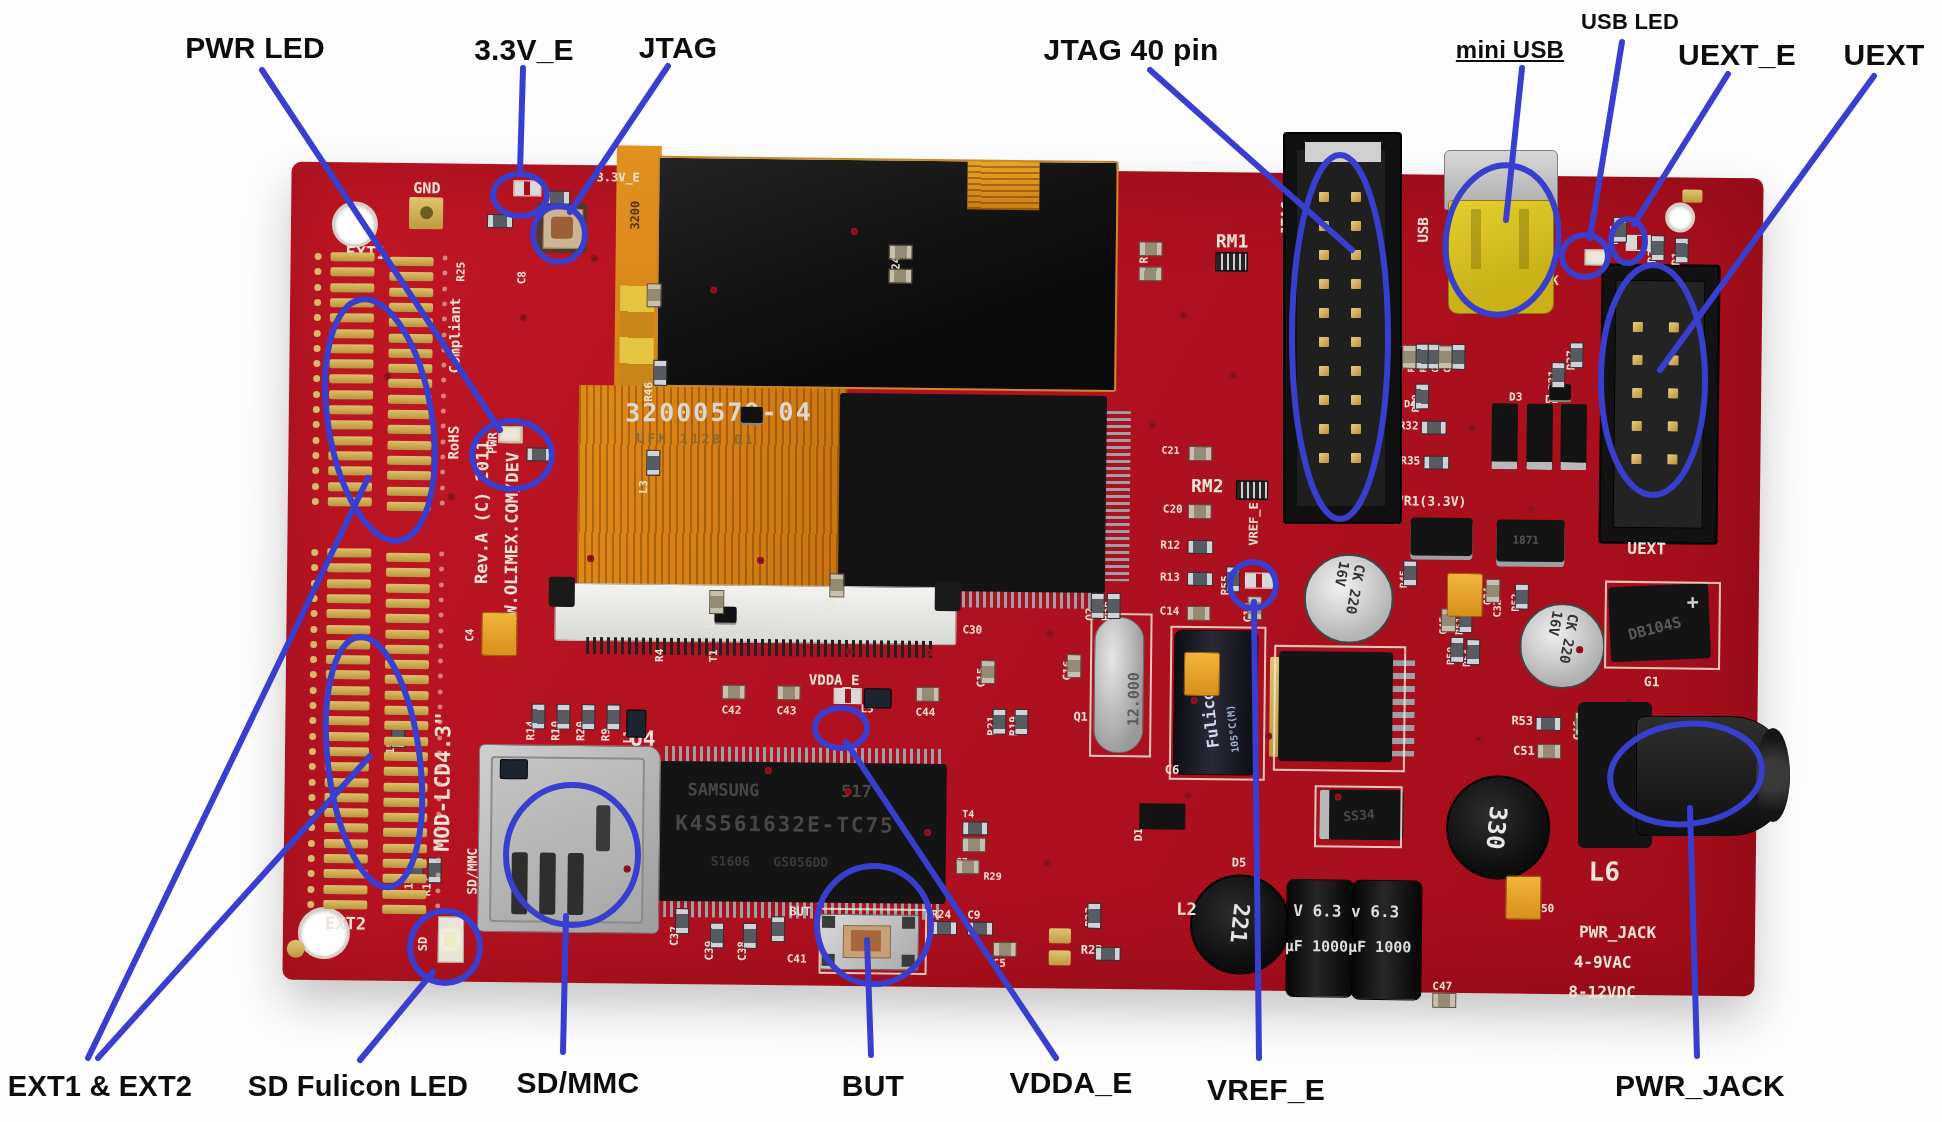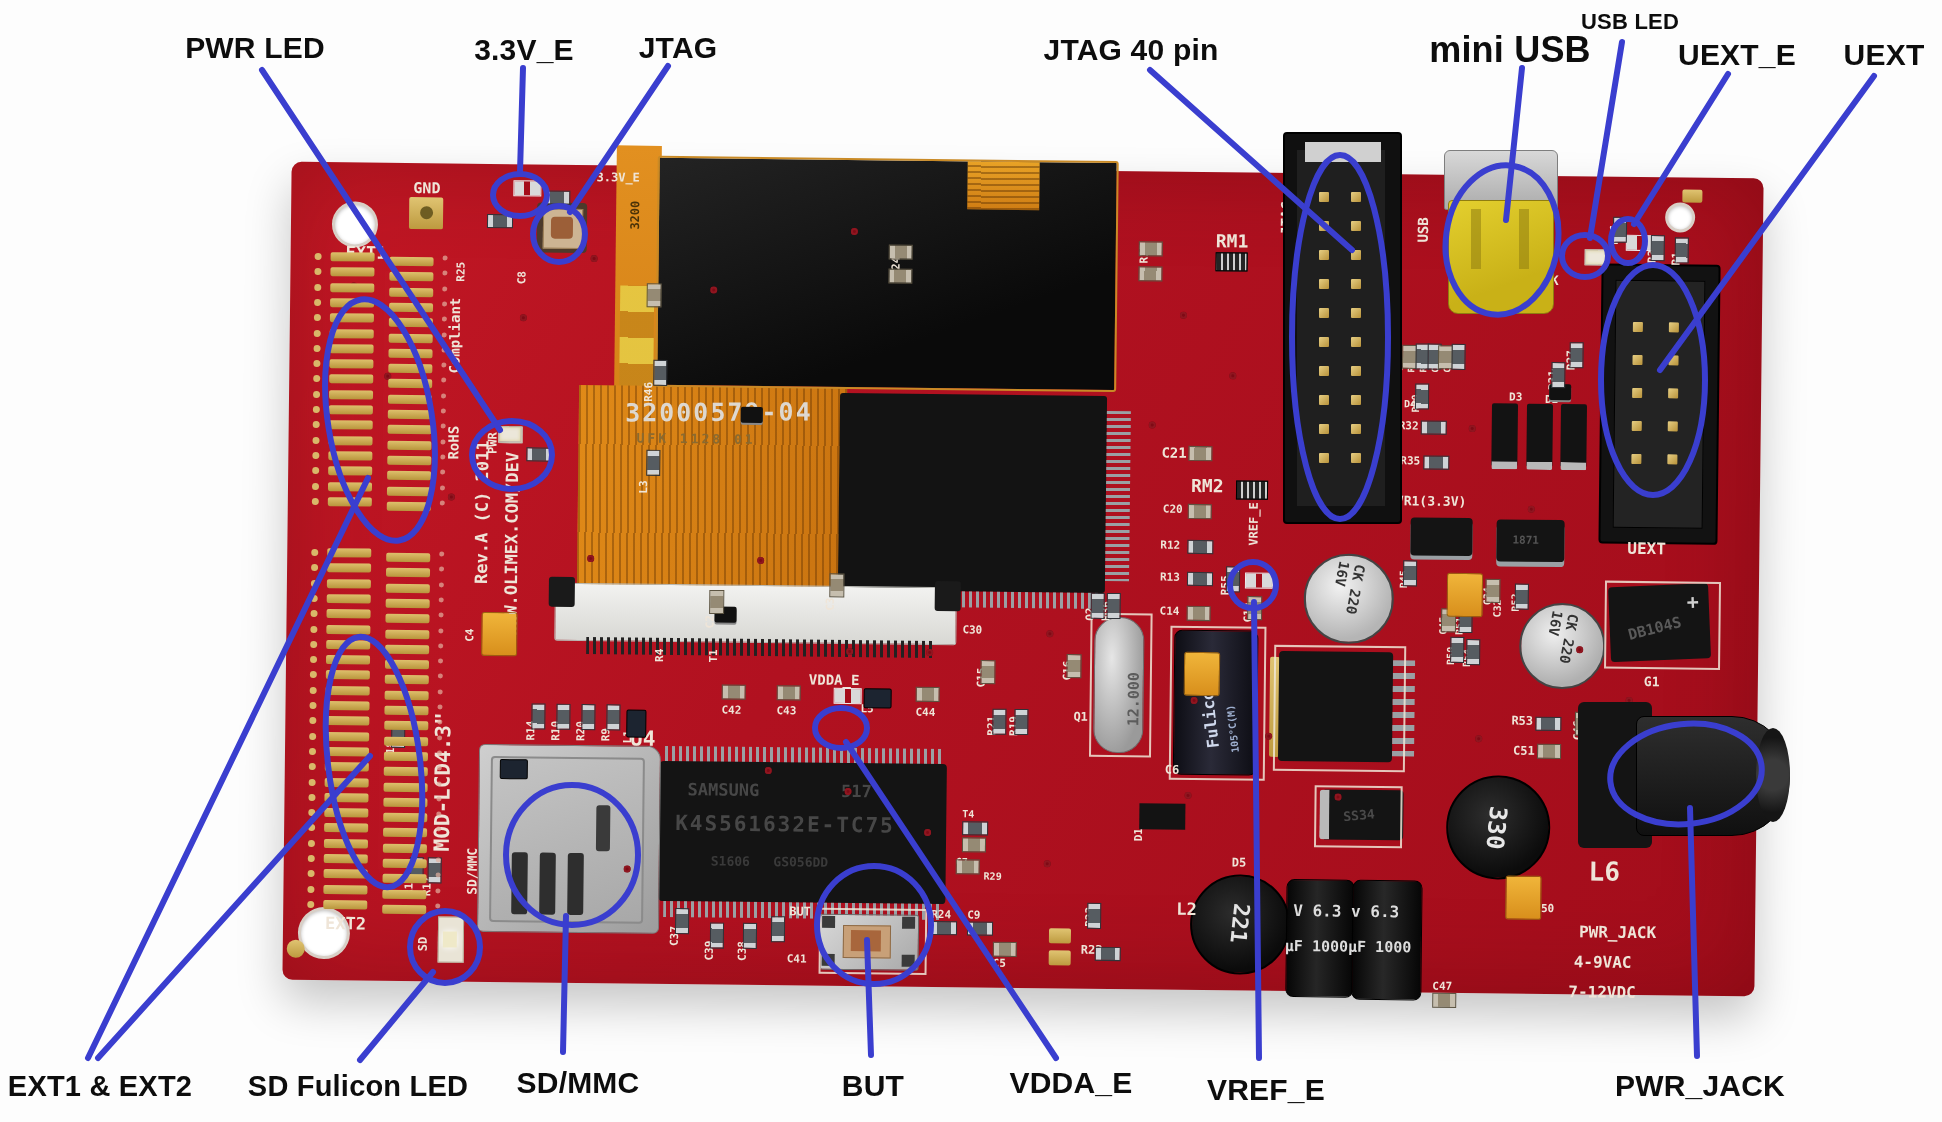--- a/index.html
+++ b/index.html
@@ -187,39 +187,39 @@
       <div class="silk" style="left: 491px; top: 538px; font-size: 11px;">C43</div>
       <div class="silk" style="left: 630px; top: 538px; font-size: 11px;">C44</div>
       <div class="silk" style="left: 575px; top: 535px; font-size: 11px;">L5</div>
       <div class="silk" style="left: 676px; top: 455px; font-size: 11px;">C30</div>
       <div class="silk" style="left: 788px; top: 540px; font-size: 12px;">Q1</div>
       <div class="silk" style="left: 880px; top: 592px; font-size: 12px;">C6</div>
       <div class="silk" style="left: 873px; top: 434px; font-size: 11px;">C14</div>
       <div class="silk" style="left: 873px; top: 400px; font-size: 11px;">R13</div>
       <div class="silk" style="left: 873px; top: 368px; font-size: 11px;">R12</div>
       <div class="silk" style="left: 875px; top: 332px; font-size: 11px;">C20</div>
-      <div class="silk" style="left: 873px; top: 274px; font-size: 14px;">C21</div>
+      <div class="silk" style="left: 873px; top: 274px; font-size: 10px;">C21</div>
       <div class="silk" style="left: 903px; top: 305px; font-size: 18px;">RM2</div>
       <div class="silk" style="left: 925px; top: 60px; font-size: 18px;">RM1</div>
       <div class="silk" style="left: 1190px; top: 98px; font-size: 13px;">USB_O_LINK</div>
       <div class="silk" style="left: 1262px; top: 192px; font-size: 11px;">T5</div>
       <div class="silk" style="left: 1220px; top: 216px; font-size: 11px;">D3</div>
       <div class="silk" style="left: 1256px; top: 218px; font-size: 11px;">D2</div>
       <div class="silk" style="left: 1340px; top: 364px; font-size: 16px;">UEXT</div>
       <div class="silk" style="left: 1108px; top: 320px; font-size: 13px;">VR1(3.3V)</div>
       <div class="silk" style="left: 1226px; top: 539px; font-size: 12px;">R53</div>
       <div class="silk" style="left: 1228px; top: 569px; font-size: 12px;">C51</div>
       <div class="silk" style="left: 1358px; top: 498px; font-size: 13px;">G1</div>
       <div class="silk" style="left: 948px; top: 684px; font-size: 12px;">D5</div>
       <div class="silk" style="left: 893px; top: 729px; font-size: 17px;">L2</div>
       <div class="silk" style="left: 1150px; top: 806px; font-size: 11px;">C47</div>
       <div class="silk" style="left: 1251px; top: 727px; font-size: 11px;">C50</div>
       <div class="silk" style="left: 1296px; top: 748px; font-size: 16px;">PWR_JACK</div>
       <div class="silk" style="left: 1291px; top: 778px; font-size: 16px;">4-9VAC</div>
-      <div class="silk" style="left: 1286px; top: 808px; font-size: 16px;">7-12VDC</div>
+      <div class="silk" style="left: 1286px; top: 808px; font-size: 16px;">8-12VDC</div>
       <div class="silk" style="left: 1305px; top: 682px; font-size: 26px;">L6</div>
       <div class="silk" style="left: 678px; top: 640px; font-size: 10px;">T4</div>
       <div class="silk" style="left: 681px; top: 654px; font-size: 10px;">C40</div>
       <div class="silk" style="left: 672px; top: 688px; font-size: 10px;">C7</div>
       <div class="silk" style="left: 700px; top: 702px; font-size: 10px;">R29</div>
       <div class="silk" style="left: 1115px; top: 225px; font-size: 10px;">D4</div>
       <div class="silk" style="left: 1110px; top: 246px; font-size: 11px;">R32</div>
       <div class="silk" style="left: 1112px; top: 281px; font-size: 11px;">R35</div>
       <div class="silk" style="left: 158px; top: 210px; font-size: 14px; transform: rotate(-90deg);">Compliant</div>
       <div class="silk" style="left: 158px; top: 296px; font-size: 14px; transform: rotate(-90deg);">RoHS</div>
@@ -652,21 +652,21 @@
       <ellipse cx="445" cy="947" rx="35" ry="36" fill="none" stroke="#3a3ecf" stroke-width="6"></ellipse>
       <ellipse cx="874" cy="925" rx="57" ry="59" fill="none" stroke="#3a3ecf" stroke-width="6"></ellipse>
       <ellipse cx="1686" cy="774" rx="76" ry="50" fill="none" stroke="#3a3ecf" stroke-width="6" transform="rotate(-6 1686 774)"></ellipse>
     </svg>
 
   <div id="callouts">
       <div class="callout" style="left: 255px; top: 48px; font-size: 30px;">PWR LED</div>
       <div class="callout" style="left: 524px; top: 50px; font-size: 30px;">3.3V_E</div>
       <div class="callout" style="left: 678px; top: 48px; font-size: 30px;">JTAG</div>
       <div class="callout" style="left: 1131px; top: 50px; font-size: 30px;">JTAG 40 pin</div>
-      <div class="callout" style="left: 1510px; top: 50px; font-size: 36px;">mini USB</div>
+      <div class="callout" style="left: 1510px; top: 50px; font-size: 24px; text-decoration: underline;">mini USB</div>
       <div class="callout" style="left: 1630px; top: 22px; font-size: 22px;">USB LED</div>
       <div class="callout" style="left: 1737px; top: 55px; font-size: 30px;">UEXT_E</div>
       <div class="callout" style="left: 1884px; top: 55px; font-size: 30px;">UEXT</div>
       <div class="callout" style="left: 100px; top: 1086px; font-size: 29px;">EXT1 &amp; EXT2</div>
       <div class="callout" style="left: 358px; top: 1086px; font-size: 29px;">SD Fulicon LED</div>
       <div class="callout" style="left: 578px; top: 1083px; font-size: 30px;">SD/MMC</div>
       <div class="callout" style="left: 873px; top: 1086px; font-size: 30px;">BUT</div>
       <div class="callout" style="left: 1071px; top: 1083px; font-size: 30px;">VDDA_E</div>
       <div class="callout" style="left: 1266px; top: 1090px; font-size: 30px;">VREF_E</div>
       <div class="callout" style="left: 1700px; top: 1086px; font-size: 30px;">PWR_JACK</div>

